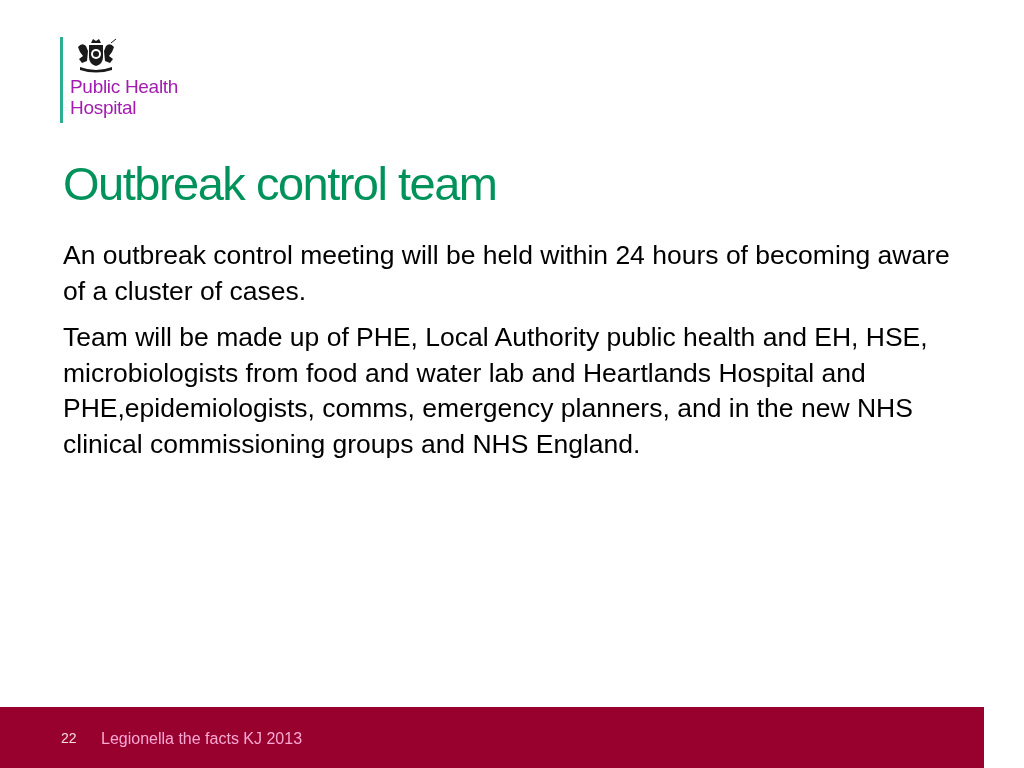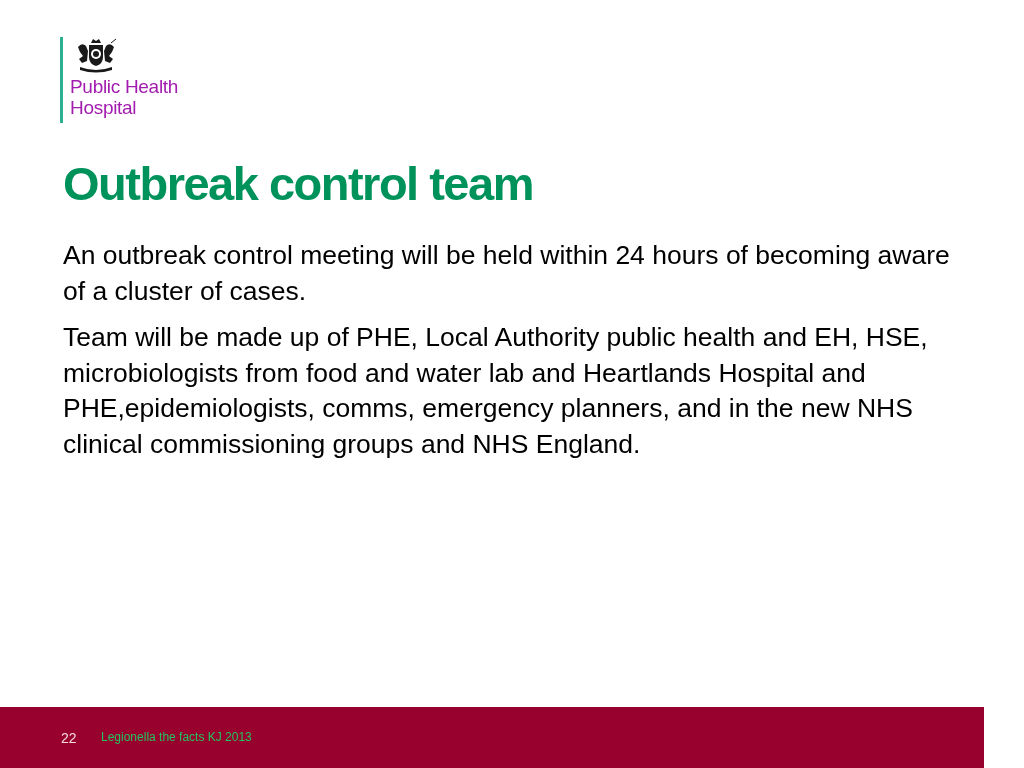--- a/index.html
+++ b/index.html
@@ -19,38 +19,38 @@
     .crest {
       width: 44px; height: 36px; margin-left: 4px;
     }
     .logo-text {
       font-size: 19px; line-height: 21px; color: #a21caf; margin-top: 3px;
       letter-spacing: -0.3px;
     }
     .title {
       position: absolute; left: 63px; top: 158px;
       font-size: 47px; color: #00925b; letter-spacing: -1.5px;
-      margin: 0; font-weight: bold; line-height: 1.1;
+      margin: 0; font-weight: normal; line-height: 1.1;
     }
     .body {
       position: absolute; left: 63px; top: 238px; width: 905px;
       font-size: 26.5px; line-height: 35.5px; color: #000000;
     }
     .body p { margin: 0 0 11px 0; }
     .footer {
       position: absolute; left: 0; top: 707px; width: 984px; height: 61px;
       background: #98002e;
     }
     .footer-num {
       position: absolute; left: 61px; top: 23px;
       color: #f3dbe2; font-size: 14px;
     }
     .footer-text {
       position: absolute; left: 101px; top: 23px;
-      color: #22c55e; font-size: 12px;
+      color: #f9a8d4; font-size: 16px;
     }
   </style>
 </head>
 <body>
 
 <div class="logo">
   <div class="logo-bar"></div>
   <div class="logo-content">
     <svg class="crest" viewBox="0 0 44 36">
 

